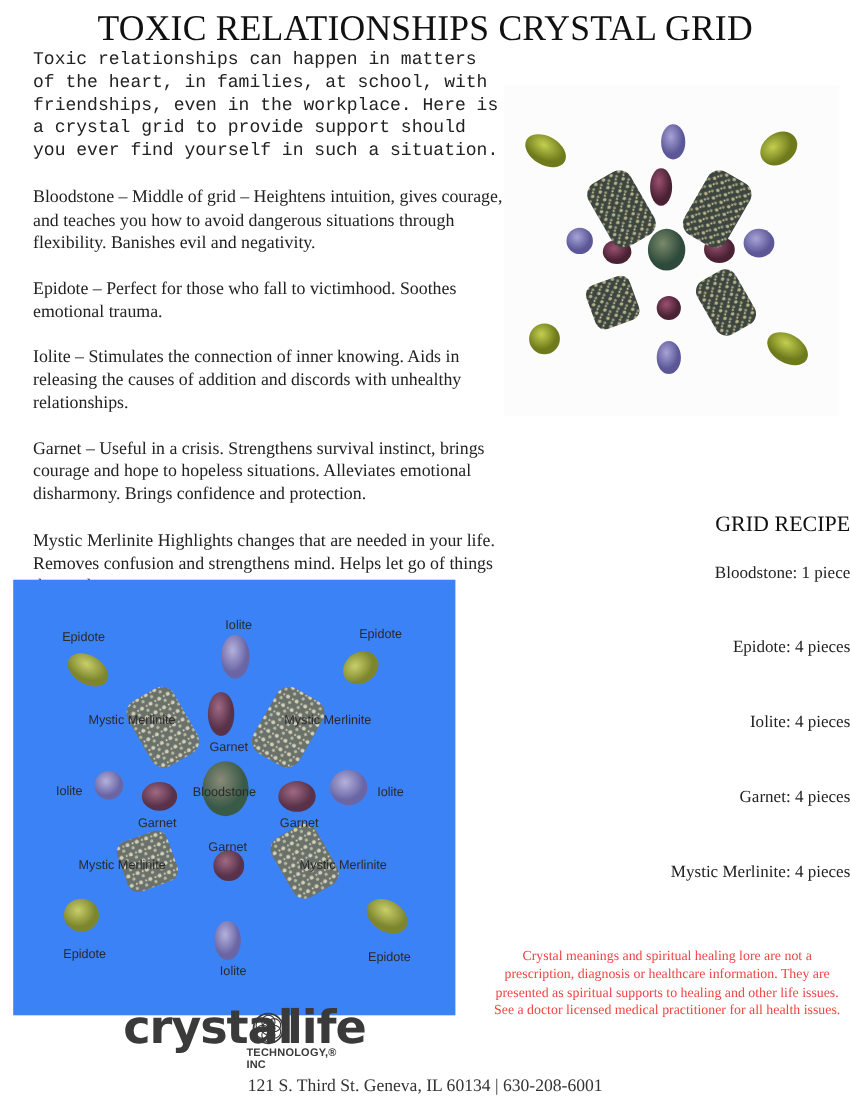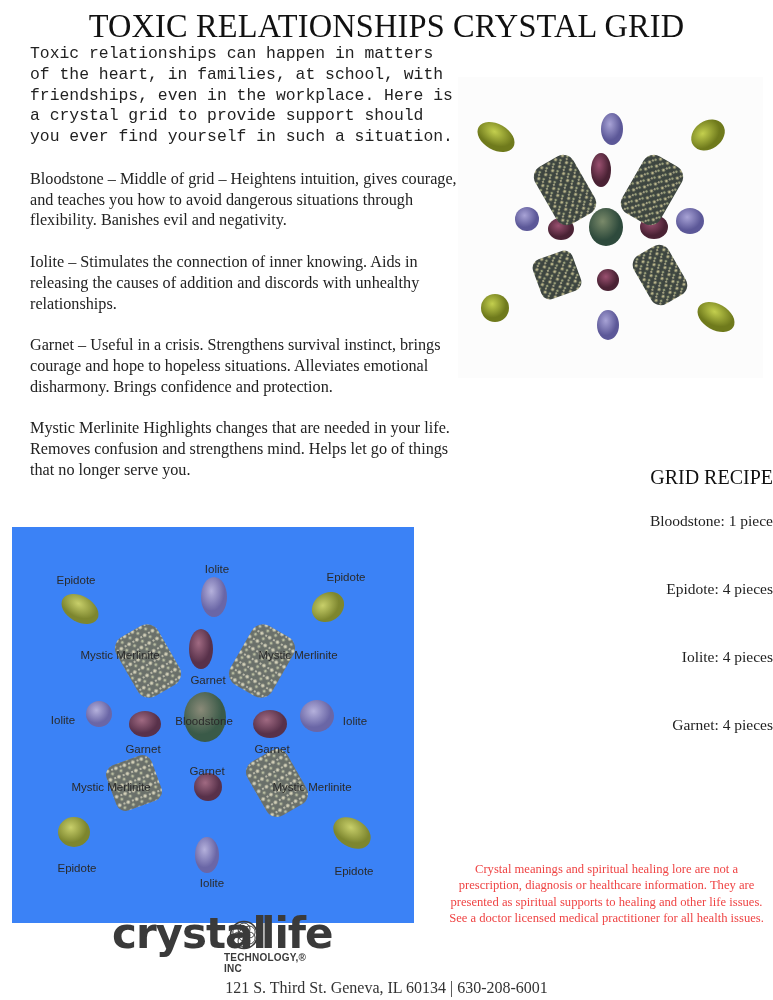--- a/index.html
+++ b/index.html
@@ -58,20 +58,21 @@
   }
 </style>
 </head>
 <body>
 
 <div class="title">TOXIC RELATIONSHIPS CRYSTAL GRID</div>
 
 <div class="left-text">
   <p class="intro">Toxic relationships can happen in matters of the heart, in families, at school, with friendships, even in the workplace. Here is a crystal grid to provide support should you ever find yourself in such a situation.</p>
   <p>Bloodstone – Middle of grid – Heightens intuition, gives courage, and teaches you how to avoid dangerous situations through flexibility. Banishes evil and negativity.</p>
+  <p>Epidote –  Perfect for those who fall to victimhood. Soothes emotional trauma.</p>
   <p>Iolite –  Stimulates the connection of inner knowing. Aids in releasing the causes of addition and discords with unhealthy relationships.</p>
   <p>Garnet – Useful in a crisis. Strengthens survival instinct, brings courage and hope to hopeless situations. Alleviates emotional disharmony. Brings confidence and protection.</p>
   <p>Mystic Merlinite  Highlights changes that are needed in your life. Removes confusion and strengthens mind. Helps let go of things that no longer serve you.</p>
 </div>
 
 <div class="photo-top">
   <svg width="305" height="301" viewBox="0 0 305 301">
     <defs>
       <pattern id="speck" width="8" height="8" patternUnits="userSpaceOnUse">
         <rect width="8" height="8" fill="#3d4540"></rect>
@@ -120,20 +121,21 @@
     <rect x="182" y="170" width="40" height="56" rx="11" transform="rotate(-30 202 198)" fill="url(#speck)"></rect>
   </svg>
 </div>
 
 <div class="recipe">
   <h2>GRID RECIPE</h2>
   <div class="item" style="top:49px">Bloodstone: 1 piece</div>
   <div class="item" style="top:117px">Epidote: 4 pieces</div>
   <div class="item" style="top:185px">Iolite: 4 pieces</div>
   <div class="item" style="top:253px">Garnet: 4 pieces</div>
+  <div class="item" style="top:321px">Mystic Merlinite: 4 pieces</div>
 </div>
 
 <div class="photo-bottom">
   <svg width="402" height="396" viewBox="0 0 402 396" style="position:absolute;left:0;top:0">
     <defs>
       <pattern id="speck2" width="9" height="9" patternUnits="userSpaceOnUse">
         <rect width="9" height="9" fill="#6a706a"></rect>
         <circle cx="2" cy="2" r="1.8" fill="#d3d0b8"></circle>
         <circle cx="6" cy="6" r="1.5" fill="#b8bca0"></circle>
         <circle cx="7" cy="2" r="0.9" fill="#e0dcc6"></circle>

